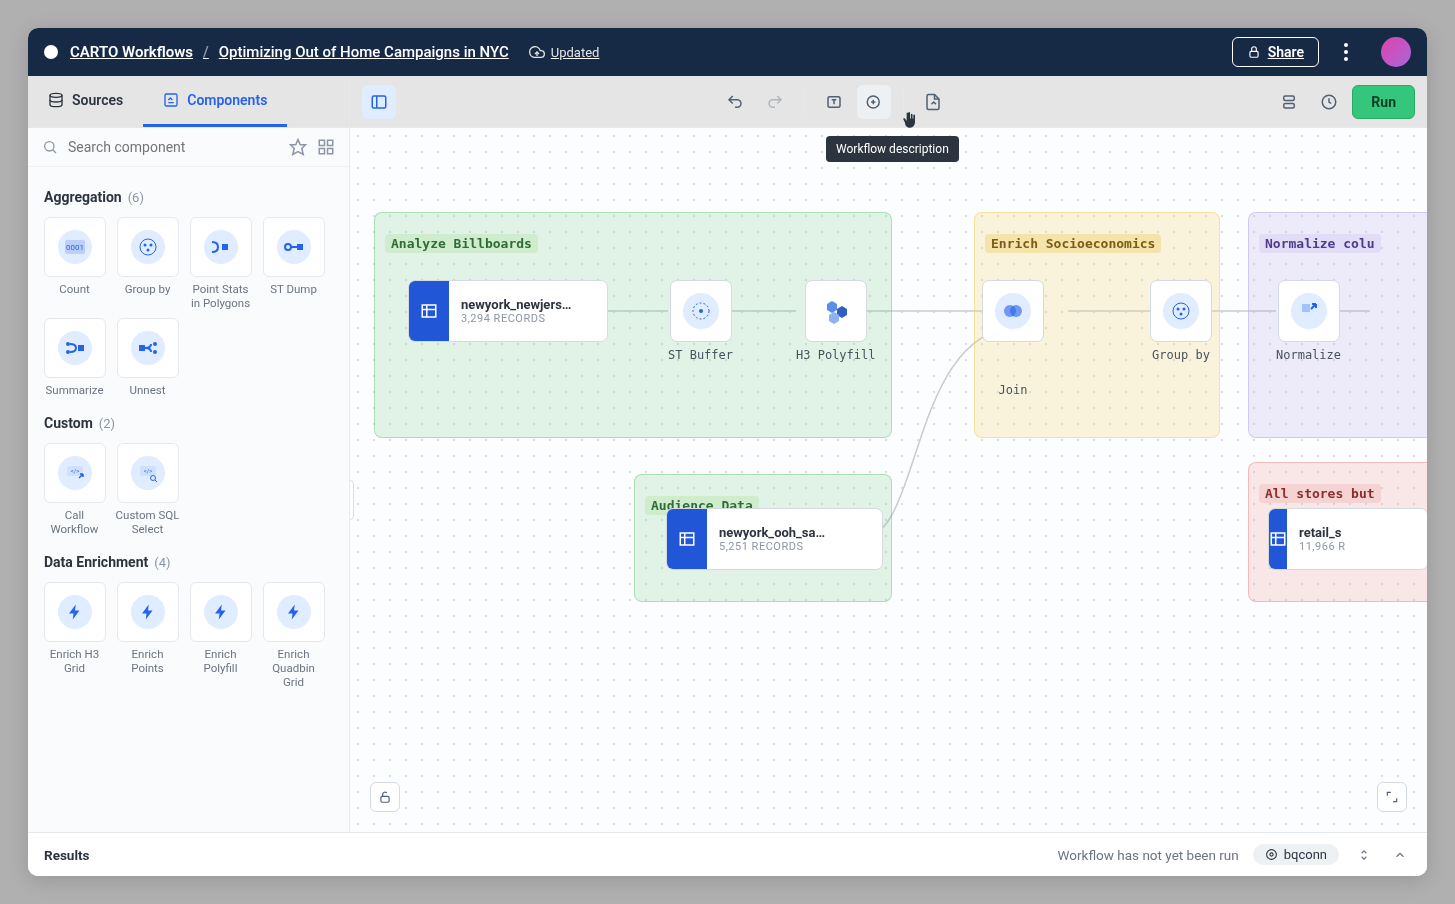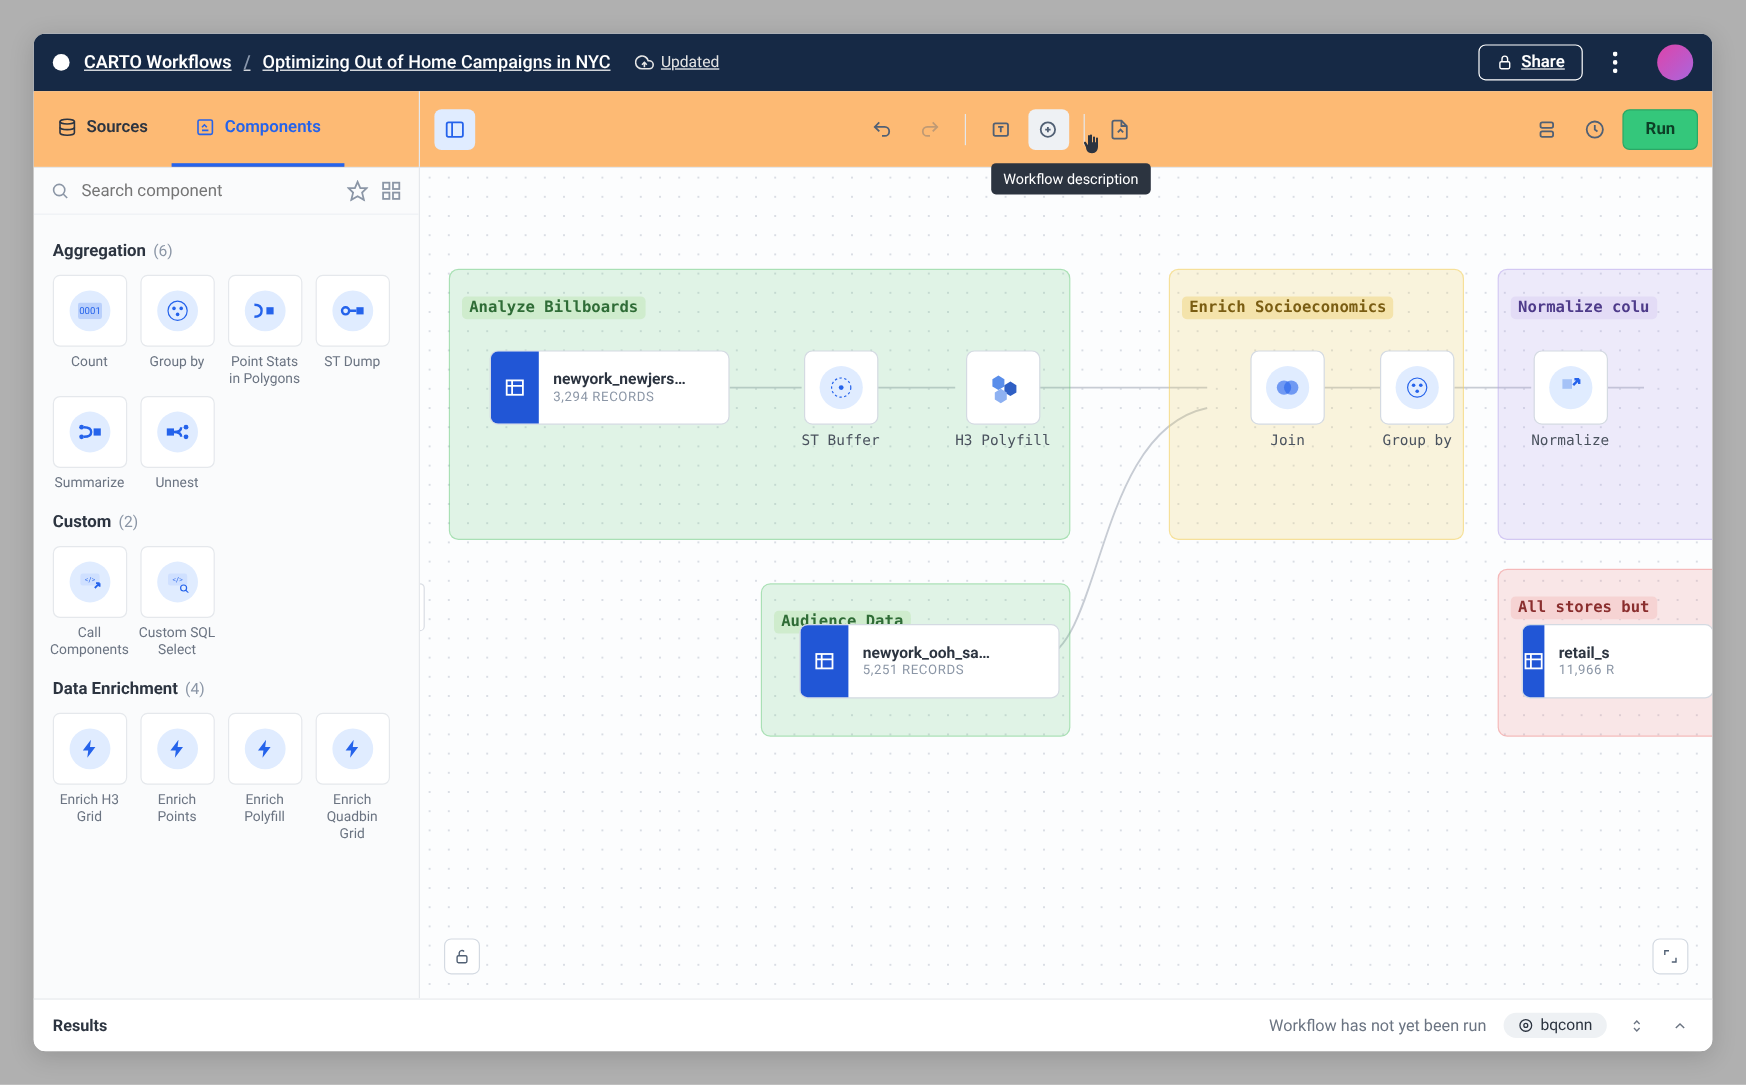--- a/index.html
+++ b/index.html
@@ -13,21 +13,21 @@
 .titlebar .sep { color: #8a98ad; }
 .titlebar .workflow-name { font-weight: 500; }
 .titlebar .cloud { display: flex; align-items: flex-end; gap: 6px; color: #e5e5e5; font-size: 13px; margin-left: 8px; }
 .titlebar .cloud svg { width: 16px; height: 16px; }
 .titlebar .spacer { flex: 1; }
 .share-btn { border: 1px solid #fff; border-radius: 6px; padding: 6px 14px; display: flex; align-items: center; gap: 7px; color: #fff; font-size: 14px; font-weight: 600; cursor: pointer; background: transparent; }
 .more-btn { width: 30px; height: 30px; display: flex; align-items: center; justify-content: center; cursor: pointer; color: #fff; }
 .avatar { width: 30px; height: 30px; border-radius: 50%; background: linear-gradient(135deg,#d4a,#a6d); margin-left: 8px; }
 
 
-.secbar { height: 64px; border-bottom: 1px solid #e5e8ec; display: flex; align-items: stretch; background:#fdba74; }
+.secbar { height: 52px; border-bottom: 1px solid #e5e8ec; display: flex; align-items: stretch; background:#e5e5e5; }
 .tab { display: flex; align-items: center; gap: 8px; padding: 0 20px; font-size: 14px; font-weight: 600; color: #2c3440; border-bottom: 3px solid transparent; cursor: pointer; }
 .tab.active { color: #2563eb; border-bottom-color: #2563eb; }
 .secbar .vsplit { width: 1px; background: #e5e8ec; margin: 0 0; }
 .secbar .leftgroup { display:flex; width: 322px; border-right:1px solid #e5e8ec;}
 .secbar .canvas-toolbar { flex: 1; display: flex; align-items: center; padding: 0 12px; gap: 6px; }
 .tbtn { width: 34px; height: 34px; border-radius: 6px; display: flex; align-items: center; justify-content: center; cursor: pointer; color: #516074; }
 .tbtn.active-blue { background: #e0ecff; color: #2563eb; }
 .tbtn.hovered { background: #eef1f4; }
 .tbtn svg { width: 18px; height: 18px; }
 .run-btn { background: #34c77b; border: 1px solid #2aa866; color: #0d3f26; font-weight: 700; font-size: 14px; padding: 8px 18px; border-radius: 6px; cursor: pointer; }
@@ -316,21 +316,21 @@
           <div class="comp">
               <div class="box">
                 <div class="ic">
                   <svg width="20" height="18" viewBox="0 0 20 18">
                     <rect x="2" y="2" width="16" height="10" rx="2" fill="#cfe0ff"></rect>
                     <text x="10" y="9" font-size="6" text-anchor="middle" fill="#2563eb">&lt;/&gt;</text>
                     <path d="M14 14 L18 10 M18 10 h-3 M18 10 v3" stroke="#2563eb" stroke-width="1.5"></path>
                   </svg>
                 </div>
               </div>
-              <span>Call Components</span>
+              <span>Call Workflow</span>
             </div>
           <div class="comp">
               <div class="box">
                 <div class="ic">
                   <svg width="20" height="18" viewBox="0 0 20 18">
                     <rect x="2" y="2" width="16" height="10" rx="2" fill="#cfe0ff"></rect>
                     <text x="10" y="9" font-size="6" text-anchor="middle" fill="#2563eb">&lt;/&gt;</text>
                     <circle cx="15" cy="14" r="2.5" fill="none" stroke="#2563eb"></circle>
                     <line x1="17" y1="16" x2="19" y2="18" stroke="#2563eb"></line>
                   </svg>
@@ -459,21 +459,21 @@
           </div>
         <div class="txt">
           <div class="name">newyork_ooh_sa…</div>
           <div class="rec">5,251 RECORDS</div>
         </div>
       </div>
 
       <div class="group-box g-yellow" style="left:624px; top:84px; width:246px; height:226px;">
         <span class="group-label">Enrich Socioeconomics</span>
       </div>
-      <div class="node" style="left:692px; top:152px;">
+      <div class="node" style="left:632px; top:152px;gap:35px;">
         <div class="card">
             <div class="ic2">
               <svg width="22" height="16" viewBox="0 0 22 16">
                 <circle cx="8" cy="8" r="6" fill="#2563eb" opacity=".6"></circle>
                 <circle cx="14" cy="8" r="6" fill="#2563eb" opacity=".6"></circle>
               </svg>
             </div>
           </div>
         <div class="nl">Join</div>
       </div>

